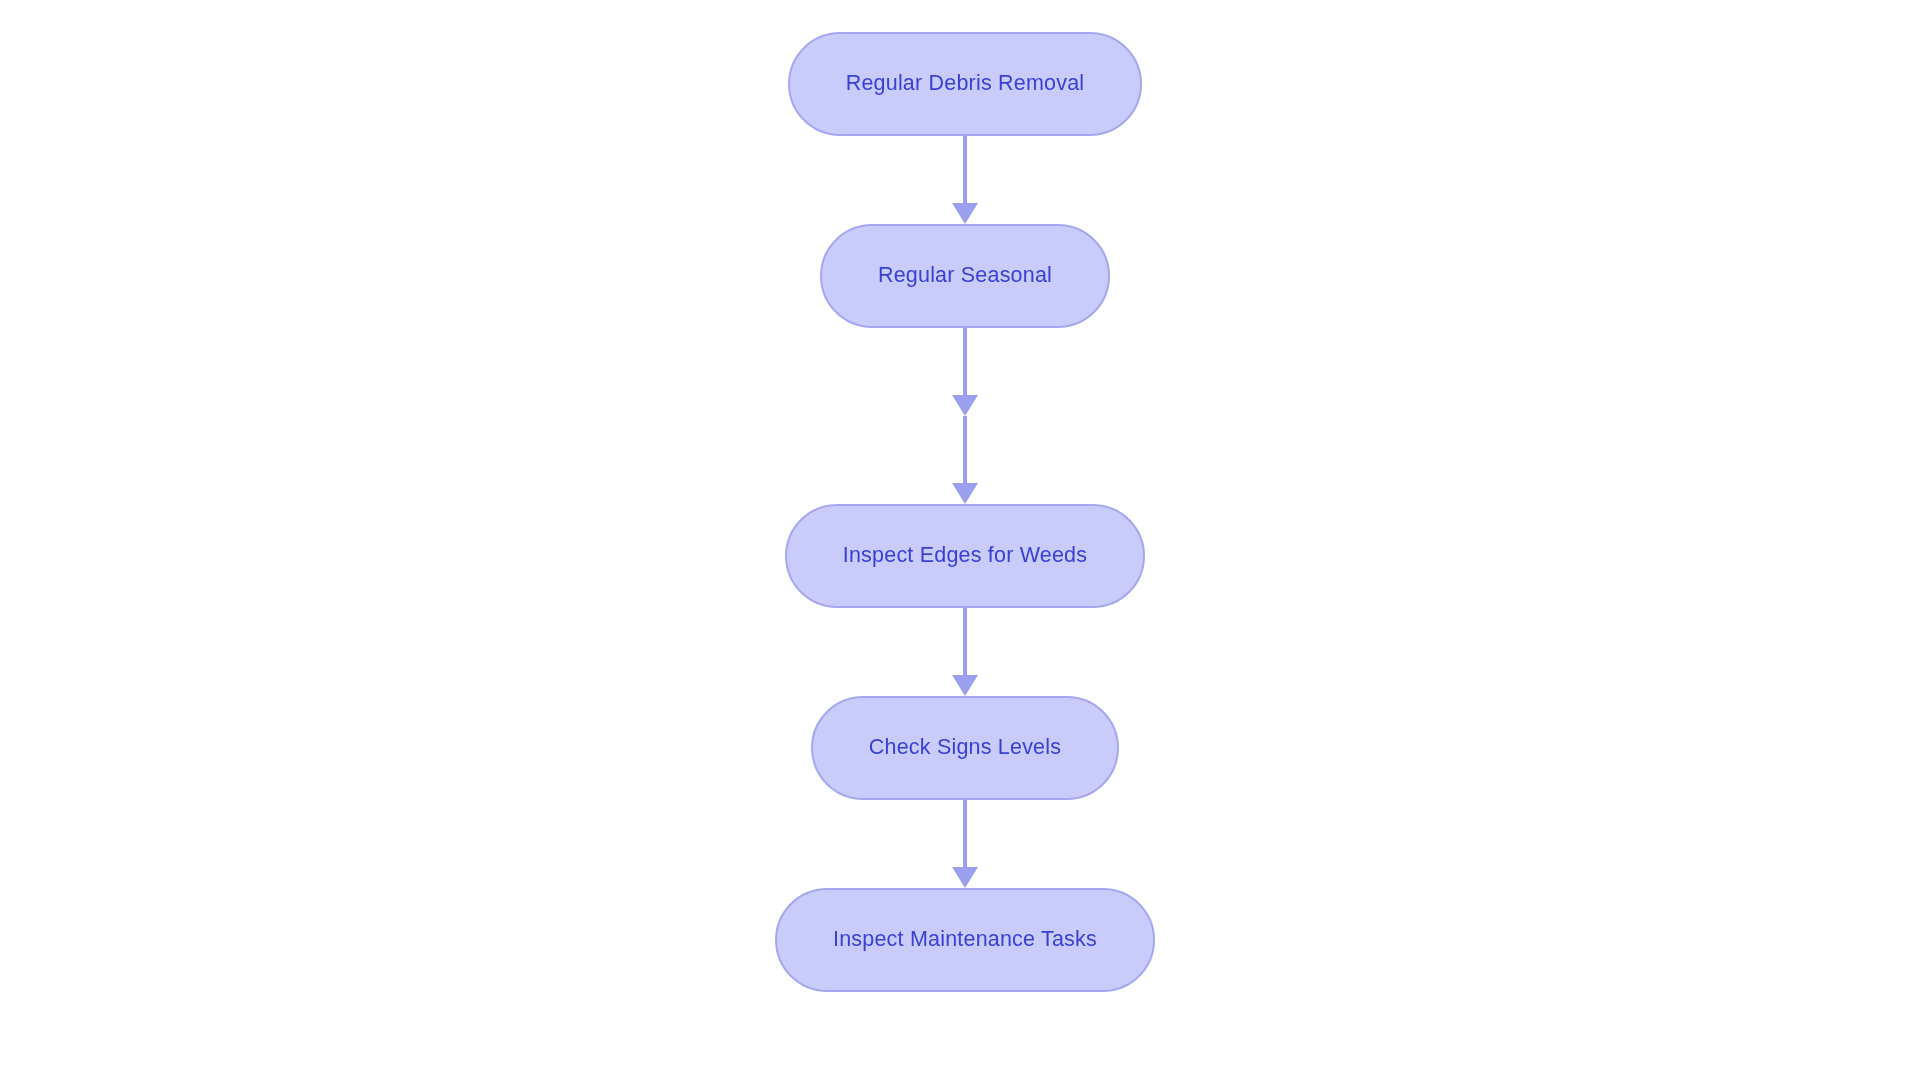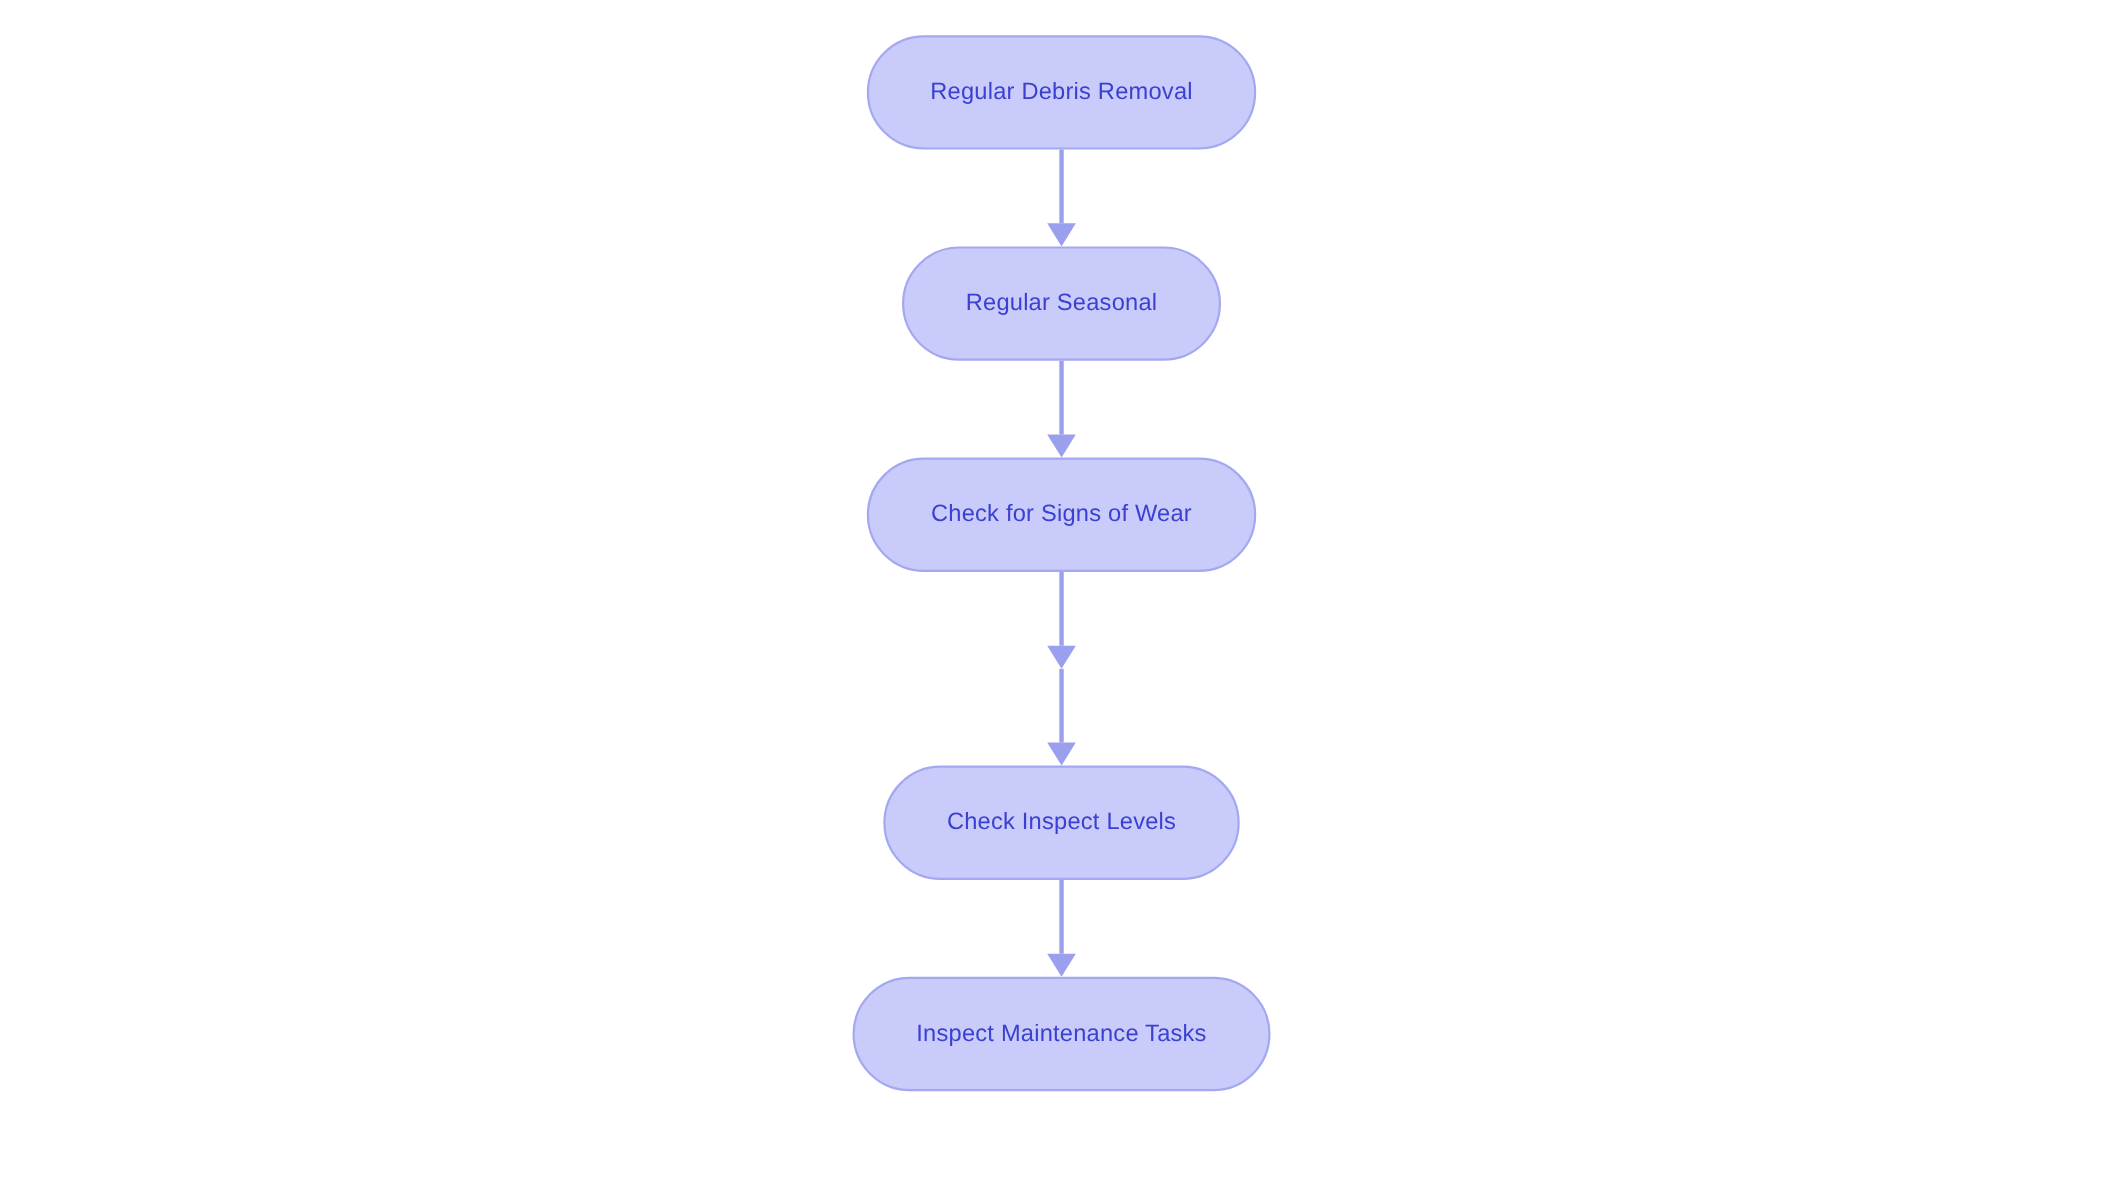--- a/index.html
+++ b/index.html
@@ -89,37 +89,37 @@
 
     <div class="flow-node">
       <span class="node-label">Regular Seasonal</span>
     </div>
 
     <div class="connector">
       <div class="connector-line"></div>
       <div class="connector-head"></div>
     </div>
 
+
+    <div class="connector">
+      <div class="connector-line"></div>
+      <div class="connector-head"></div>
+    </div>
+
     <div class="flow-node">
-      <span class="node-label">Check for Signs of Wear</span>
+      <span class="node-label">Inspect Edges for Weeds</span>
     </div>
 
     <div class="connector">
       <div class="connector-line"></div>
       <div class="connector-head"></div>
     </div>
 
-
-    <div class="connector">
-      <div class="connector-line"></div>
-      <div class="connector-head"></div>
-    </div>
-
     <div class="flow-node">
-      <span class="node-label">Check Inspect Levels</span>
+      <span class="node-label">Check Signs Levels</span>
     </div>
 
     <div class="connector">
       <div class="connector-line"></div>
       <div class="connector-head"></div>
     </div>
 
     <div class="flow-node">
       <span class="node-label">Inspect Maintenance Tasks</span>
     </div>

